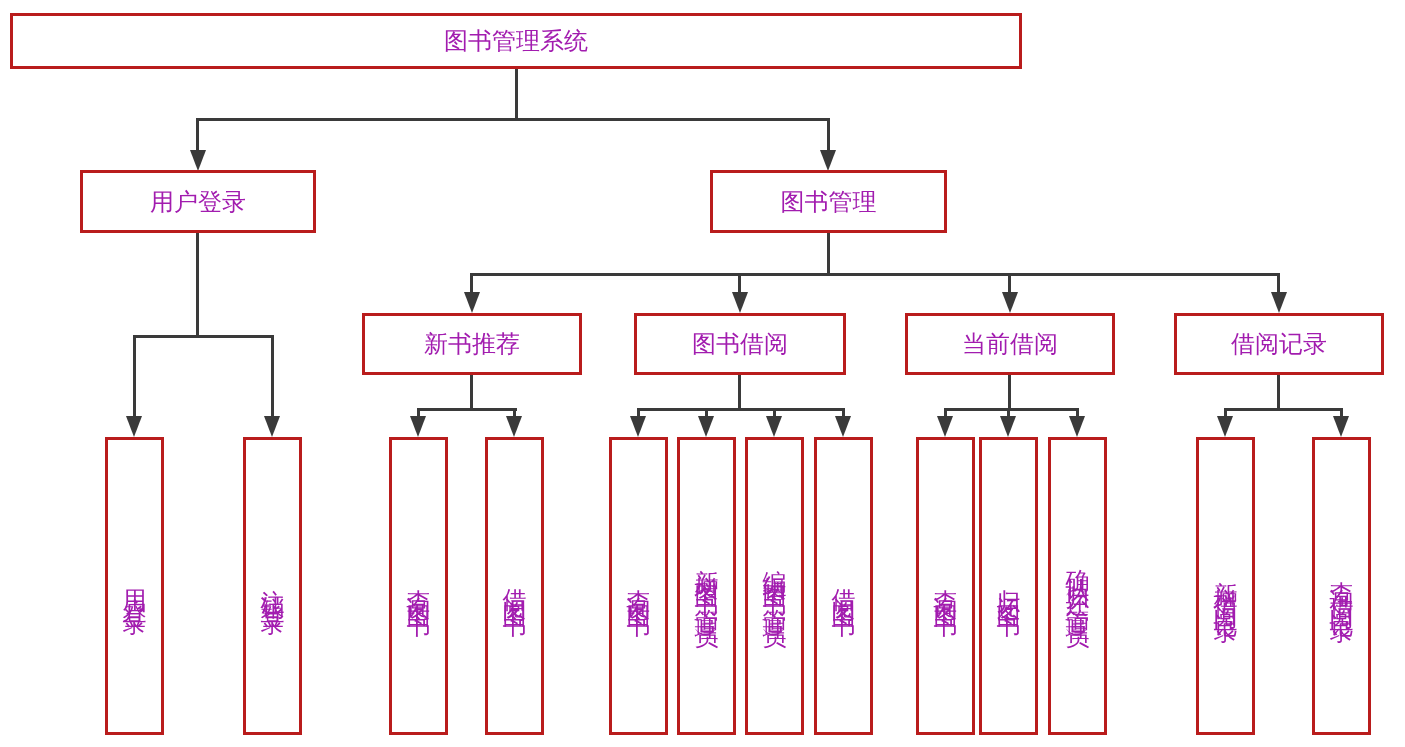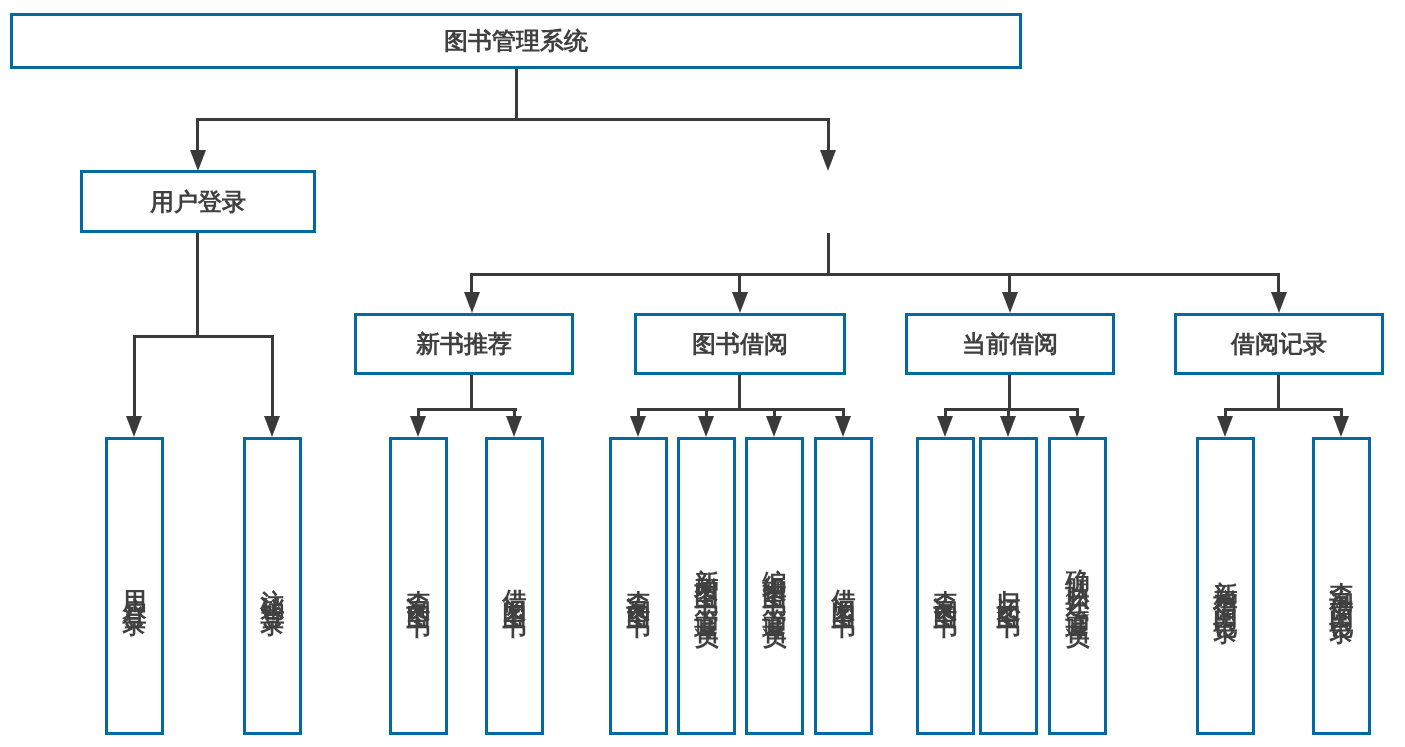--- a/index.html
+++ b/index.html
@@ -1,23 +1,23 @@
 <!DOCTYPE html>
 <html><head>
 <meta charset="utf-8">
 <style>
   html,body{margin:0;padding:0;background:#ffffff;}
   #canvas{
     position:relative;width:1405px;height:747px;background:#ffffff;overflow:hidden;
     font-family:"Liberation Sans", sans-serif;color:#333333;
   }
   .box{
-    position:absolute;box-sizing:border-box;border:3px solid #0369a1;background:#ffffff;
+    position:absolute;box-sizing:border-box;border:3px solid #b91c1c;background:#ffffff;
     display:flex;align-items:center;justify-content:center;
-    font-size:24px;color:#404040;white-space:nowrap;font-weight:bold;
+    font-size:24px;color:#a21caf;white-space:nowrap;
   }
   .leaf{width:59px;top:437px;height:298px;}
   .vtext{
     writing-mode:vertical-rl;text-orientation:mixed;
     letter-spacing:8px;line-height:1;
   }
   .hl{position:absolute;height:3px;background:#3a3a3a;}
   .vl{position:absolute;width:3px;background:#3a3a3a;}
   .ar{
     position:absolute;width:0;height:0;
@@ -37,40 +37,41 @@
   <div class="box" style="left:10px;top:13px;width:1012px;height:56px;">图书管理系统</div>
 
   <div class="vl" style="left:515px;top:69px;height:49px;"></div>
   <div class="hl" style="left:196px;top:118px;width:634px;"></div>
   <div class="vl" style="left:196px;top:118px;height:34px;"></div>
   <div class="ar" style="left:190px;top:150px;"></div>
   <div class="vl" style="left:827px;top:118px;height:34px;"></div>
   <div class="ar" style="left:820px;top:150px;"></div>
 
   <div class="box" style="left:80px;top:170px;width:236px;height:63px;">用户登录</div>
+  <div class="box" style="left:710px;top:170px;width:237px;height:63px;">图书管理</div>
 
   <div class="vl" style="left:196px;top:233px;height:102px;"></div>
   <div class="hl" style="left:133px;top:335px;width:141px;"></div>
   <div class="vl" style="left:133px;top:335px;height:83px;"></div>
   <div class="vl" style="left:271px;top:335px;height:83px;"></div>
   <div class="ar" style="left:126px;top:416px;"></div>
   <div class="ar" style="left:264px;top:416px;"></div>
 
   <div class="vl" style="left:827px;top:233px;height:40px;"></div>
   <div class="hl" style="left:470px;top:273px;width:810px;"></div>
   <div class="vl" style="left:470px;top:273px;height:20px;"></div>
   <div class="ar" style="left:464px;top:292px;"></div>
   <div class="vl" style="left:738px;top:273px;height:20px;"></div>
   <div class="ar" style="left:732px;top:292px;"></div>
   <div class="vl" style="left:1008px;top:273px;height:20px;"></div>
   <div class="ar" style="left:1002px;top:292px;"></div>
   <div class="vl" style="left:1277px;top:273px;height:20px;"></div>
   <div class="ar" style="left:1271px;top:292px;"></div>
 
-  <div class="box" style="left:354px;top:313px;width:220px;height:62px;">新书推荐</div>
+  <div class="box" style="left:362px;top:313px;width:220px;height:62px;">新书推荐</div>
   <div class="box" style="left:634px;top:313px;width:212px;height:62px;">图书借阅</div>
   <div class="box" style="left:905px;top:313px;width:210px;height:62px;">当前借阅</div>
   <div class="box" style="left:1174px;top:313px;width:210px;height:62px;">借阅记录</div>
 
   <div class="vl" style="left:470px;top:375px;height:33px;"></div>
   <div class="vl" style="left:738px;top:375px;height:33px;"></div>
   <div class="vl" style="left:1008px;top:375px;height:33px;"></div>
   <div class="vl" style="left:1277px;top:375px;height:33px;"></div>
   <div class="hl" style="left:417px;top:408px;width:100px;"></div>
   <div class="hl" style="left:637px;top:408px;width:208px;"></div>

